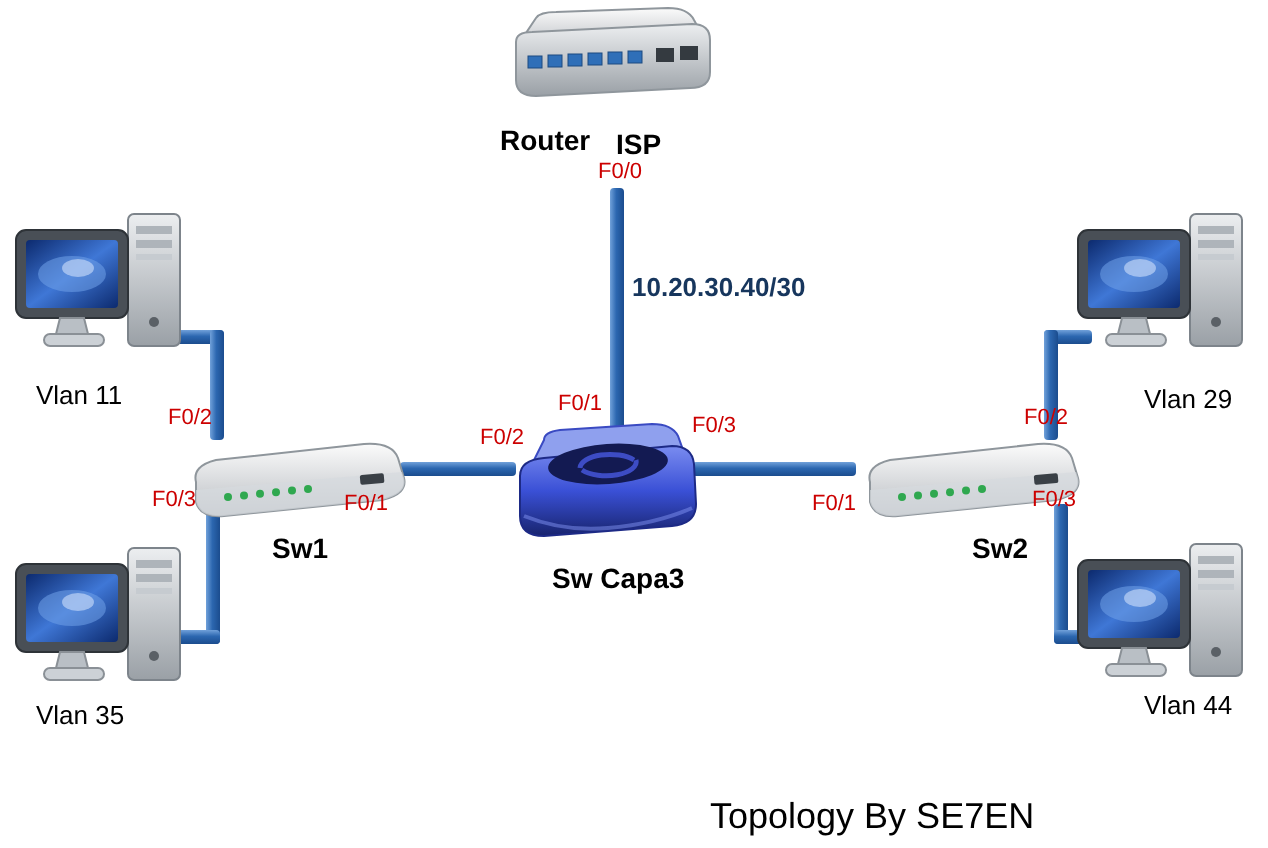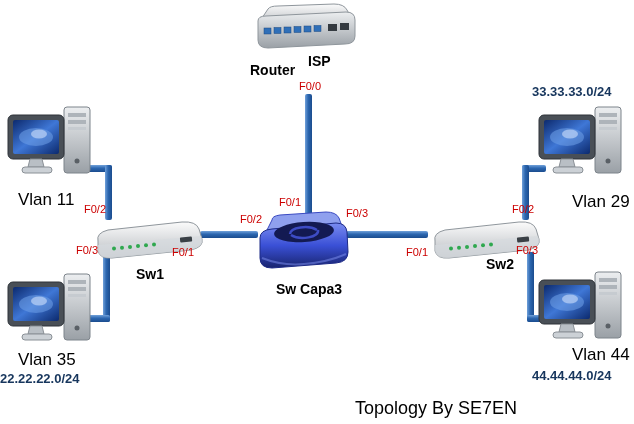--- a/index.html
+++ b/index.html
@@ -5,21 +5,21 @@
   html,body{margin:0;padding:0;background:#fff;font-family:"Liberation Sans",sans-serif;}
   .stage{position:relative;width:634px;height:424px;background:#ffffff;overflow:hidden;}
   .abs{position:absolute;}
   .link-h{position:absolute;height:7px;border-radius:2px;
           background:linear-gradient(180deg,#71a1da 0%,#2c67b0 45%,#1b4c8e 100%);}
   .link-v{position:absolute;width:7px;border-radius:2px;
           background:linear-gradient(90deg,#71a1da 0%,#2c67b0 45%,#1b4c8e 100%);}
   .port{position:absolute;color:#cc0000;font-weight:normal;font-size:11px;white-space:nowrap;}
   .netlabel{position:absolute;color:#17365d;font-weight:bold;font-size:13px;white-space:nowrap;}
   .devlabel{position:absolute;color:#000;font-weight:bold;font-size:14px;white-space:nowrap;}
-  .vlanlabel{position:absolute;color:#000;font-size:17px;white-space:nowrap;}
+  .vlanlabel{position:absolute;color:#000;font-size:13px;white-space:nowrap;}
   .wanlabel{position:absolute;color:#17365d;font-weight:bold;font-size:13px;white-space:nowrap;}
   .titlelabel{position:absolute;color:#000;font-size:18px;white-space:nowrap;}
 </style>
 </head>
 <body>
 
 <svg width="0" height="0" style="position:absolute" aria-hidden="true">
   <defs>
     <linearGradient id="gMetal" x1="0" y1="0" x2="0" y2="1">
       <stop offset="0" stop-color="#fbfbfb"></stop>
@@ -68,22 +68,23 @@
         <rect x="26" y="24.5" width="7" height="6"></rect>
       <rect x="36" y="24" width="7" height="6"></rect>
         <rect x="46" y="23.5" width="7" height="6"></rect>
       <rect x="56" y="23" width="7" height="6"></rect>
         <rect x="66" y="22.5" width="7" height="6"></rect>
     </g>
     <rect x="80" y="21" width="9" height="7" fill="#343a40"></rect>
     <rect x="92" y="20" width="9" height="7" fill="#343a40"></rect>
   </svg>
   <div class="devlabel" style="left:250px;top:62px">Router</div>
-  <div class="devlabel" style="left:308px;top:53px">ISP</div>
+  <div class="devlabel" style="left:308px;top:64px">ISP</div>
   <div class="port" style="left:299px;top:80px">F0/0</div>
+  <div class="wanlabel" style="left:316px;top:136px">10.20.30.40/30</div>
 
   <svg class="abs" style="left:252px;top:210px" width="100" height="64" viewBox="0 0 100 64">
     <path d="M20 10 Q20 6 28 5 L74 2 Q84 2 87 8 L92 22 L26 30 Q16 30 14 22 Z" fill="#8fa0ee" stroke="#3a4ac2"></path>
     <path d="M8 28 Q8 20 20 19 L84 13 Q94 13 95 22 L96 42 Q96 52 84 53 L20 58 Q8 58 8 48 Z" fill="url(#gCapa)" stroke="#1d2a86"></path>
     <ellipse cx="52" cy="22" rx="30" ry="10" fill="#131a52" transform="rotate(-4 52 22)"></ellipse>
     <path d="M38 24 a15 7 0 0 1 27 -4" fill="none" stroke="#3d4cc4" stroke-width="2.5"></path>
     <path d="M66 20 a15 7 0 0 1 -27 5" fill="none" stroke="#3d4cc4" stroke-width="2.5"></path>
     <path d="M10 48 Q30 56 52 54 Q76 52 94 44" fill="none" stroke="#7f92f2" stroke-width="2" opacity="0.5"></path>
   </svg>
   <div class="devlabel" style="left:276px;top:281px">Sw Capa3</div>
@@ -115,21 +116,21 @@
     <g fill="#2fa84f">
       <circle cx="26" cy="33.5" r="2"></circle>
         <circle cx="34" cy="32.7" r="2"></circle>
         <circle cx="42" cy="31.9" r="2"></circle>
       <circle cx="50" cy="31.1" r="2"></circle>
         <circle cx="58" cy="30.3" r="2"></circle>
         <circle cx="66" cy="29.5" r="2"></circle>
     </g>
     <rect x="92" y="22" width="12" height="5" rx="1" fill="#3a4046" transform="rotate(-5 98 24)"></rect>
   </svg>
-  <div class="devlabel" style="left:486px;top:256px">Sw2</div>
+  <div class="devlabel" style="left:486px;top:266px">Sw2</div>
   <div class="port" style="left:512px;top:203px">F0/2</div>
   <div class="port" style="left:516px;top:244px">F0/3</div>
   <div class="port" style="left:406px;top:246px">F0/1</div>
 
   <svg class="abs" style="left:6px;top:103px" width="92" height="82" viewBox="0 0 92 82">
     <rect x="58" y="4" width="26" height="66" rx="3" fill="url(#gMetal2)" stroke="#7d848b"></rect>
     <rect x="62" y="10" width="18" height="4" fill="#aeb4ba"></rect>
       <rect x="62" y="17" width="18" height="4" fill="#aeb4ba"></rect>
     <rect x="62" y="24" width="18" height="3" fill="#c6cbd0"></rect>
       <circle cx="71" cy="58" r="2.5" fill="#5a6066"></circle>
@@ -149,49 +150,46 @@
     <rect x="62" y="24" width="18" height="3" fill="#c6cbd0"></rect>
       <circle cx="71" cy="58" r="2.5" fill="#5a6066"></circle>
     <rect x="2" y="12" width="56" height="44" rx="5" fill="#494f56" stroke="#2e3338"></rect>
     <rect x="7" y="17" width="46" height="34" rx="2" fill="url(#gScreen)"></rect>
     <ellipse cx="30" cy="34" rx="17" ry="9" fill="#6fa0e8" opacity="0.55"></ellipse>
     <ellipse cx="33" cy="31" rx="8" ry="4.5" fill="#cfe0fa" opacity="0.6"></ellipse>
     <path d="M24 56 L36 56 L38 64 L22 64 Z" fill="#b9bfc5" stroke="#8a9096"></path>
     <rect x="16" y="64" width="30" height="6" rx="3" fill="#ccd1d6" stroke="#8a9096"></rect>
   </svg>
   <div class="vlanlabel" style="left:18px;top:350px">Vlan 35</div>
-  <div class="netlabel" style="left:0px;top:371px">22.22.22.0/24</div>
 
   <svg class="abs" style="left:537px;top:103px" width="92" height="82" viewBox="0 0 92 82">
     <rect x="58" y="4" width="26" height="66" rx="3" fill="url(#gMetal2)" stroke="#7d848b"></rect>
     <rect x="62" y="10" width="18" height="4" fill="#aeb4ba"></rect>
       <rect x="62" y="17" width="18" height="4" fill="#aeb4ba"></rect>
     <rect x="62" y="24" width="18" height="3" fill="#c6cbd0"></rect>
       <circle cx="71" cy="58" r="2.5" fill="#5a6066"></circle>
     <rect x="2" y="12" width="56" height="44" rx="5" fill="#494f56" stroke="#2e3338"></rect>
     <rect x="7" y="17" width="46" height="34" rx="2" fill="url(#gScreen)"></rect>
     <ellipse cx="30" cy="34" rx="17" ry="9" fill="#6fa0e8" opacity="0.55"></ellipse>
     <ellipse cx="33" cy="31" rx="8" ry="4.5" fill="#cfe0fa" opacity="0.6"></ellipse>
     <path d="M24 56 L36 56 L38 64 L22 64 Z" fill="#b9bfc5" stroke="#8a9096"></path>
     <rect x="16" y="64" width="30" height="6" rx="3" fill="#ccd1d6" stroke="#8a9096"></rect>
   </svg>
   <div class="vlanlabel" style="left:572px;top:192px">Vlan 29</div>
-  <div class="netlabel" style="left:532px;top:84px">33.33.33.0/24</div>
 
   <svg class="abs" style="left:537px;top:268px" width="92" height="82" viewBox="0 0 92 82">
     <rect x="58" y="4" width="26" height="66" rx="3" fill="url(#gMetal2)" stroke="#7d848b"></rect>
     <rect x="62" y="10" width="18" height="4" fill="#aeb4ba"></rect>
       <rect x="62" y="17" width="18" height="4" fill="#aeb4ba"></rect>
     <rect x="62" y="24" width="18" height="3" fill="#c6cbd0"></rect>
       <circle cx="71" cy="58" r="2.5" fill="#5a6066"></circle>
     <rect x="2" y="12" width="56" height="44" rx="5" fill="#494f56" stroke="#2e3338"></rect>
     <rect x="7" y="17" width="46" height="34" rx="2" fill="url(#gScreen)"></rect>
     <ellipse cx="30" cy="34" rx="17" ry="9" fill="#6fa0e8" opacity="0.55"></ellipse>
     <ellipse cx="33" cy="31" rx="8" ry="4.5" fill="#cfe0fa" opacity="0.6"></ellipse>
     <path d="M24 56 L36 56 L38 64 L22 64 Z" fill="#b9bfc5" stroke="#8a9096"></path>
     <rect x="16" y="64" width="30" height="6" rx="3" fill="#ccd1d6" stroke="#8a9096"></rect>
   </svg>
   <div class="vlanlabel" style="left:572px;top:345px">Vlan 44</div>
-  <div class="netlabel" style="left:532px;top:368px">44.44.44.0/24</div>
 
   <div class="titlelabel" style="left:355px;top:398px">Topology By SE7EN</div>
 
 </div>
 
 </body></html>

